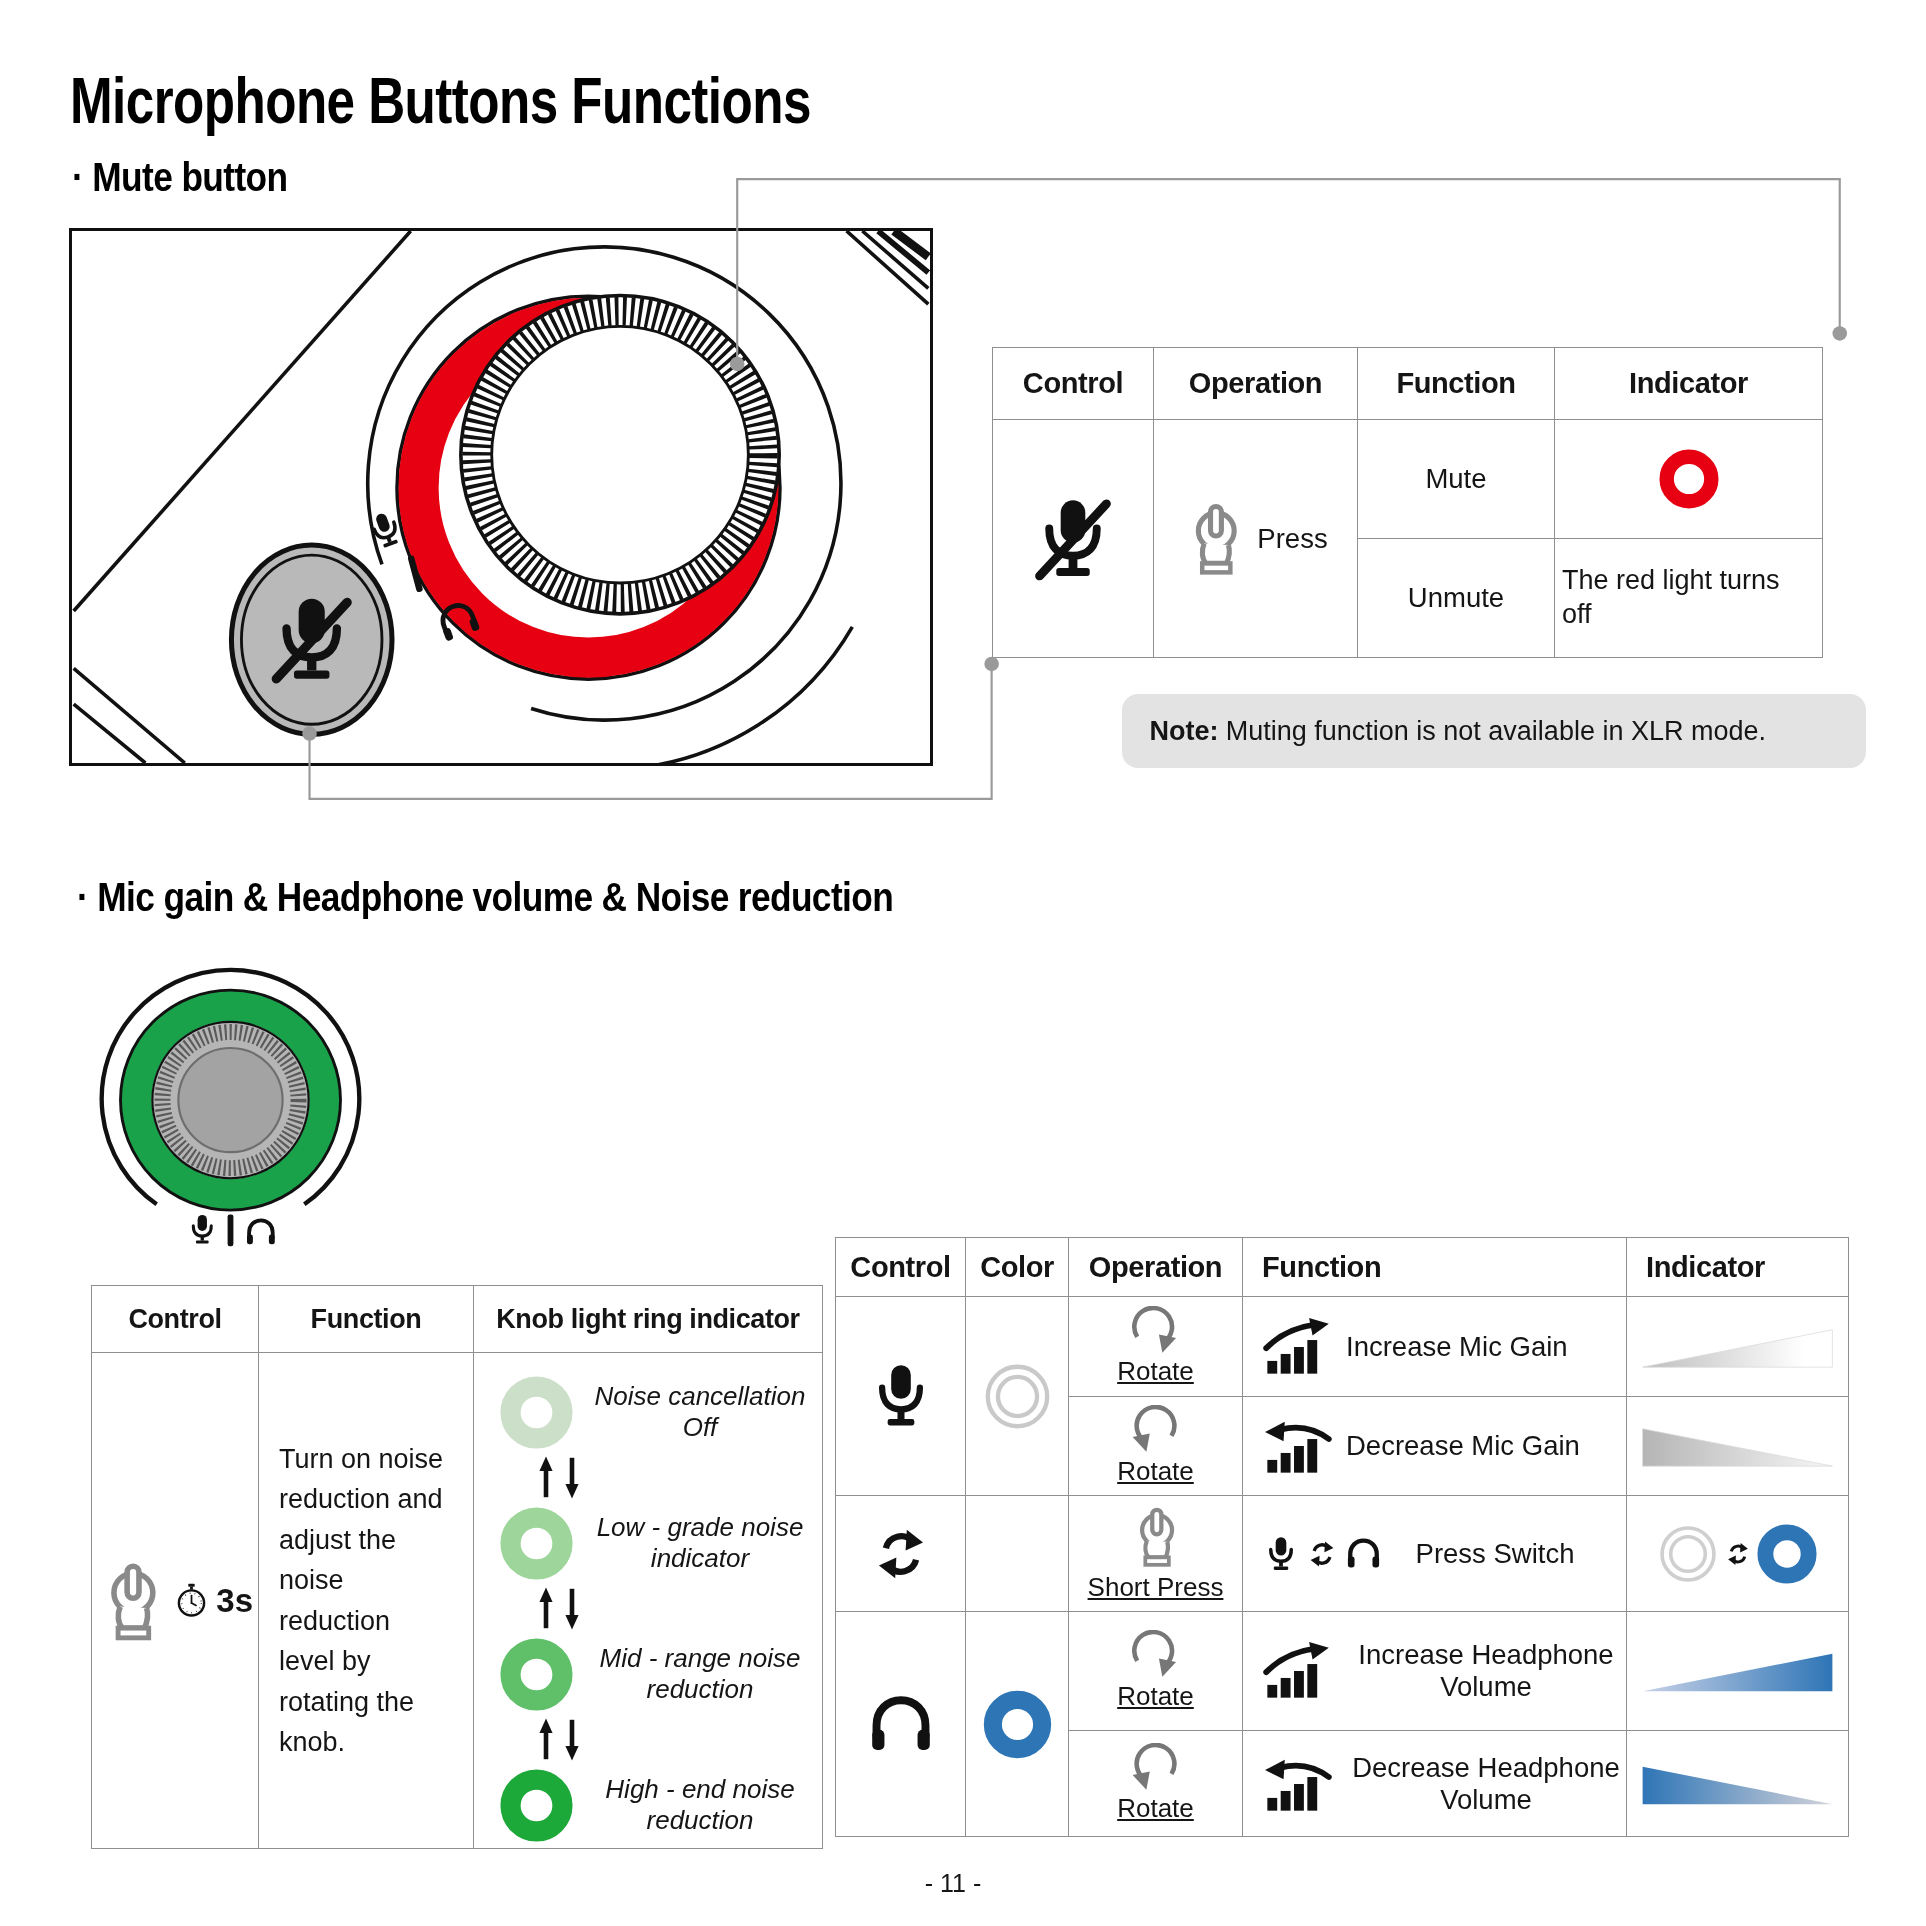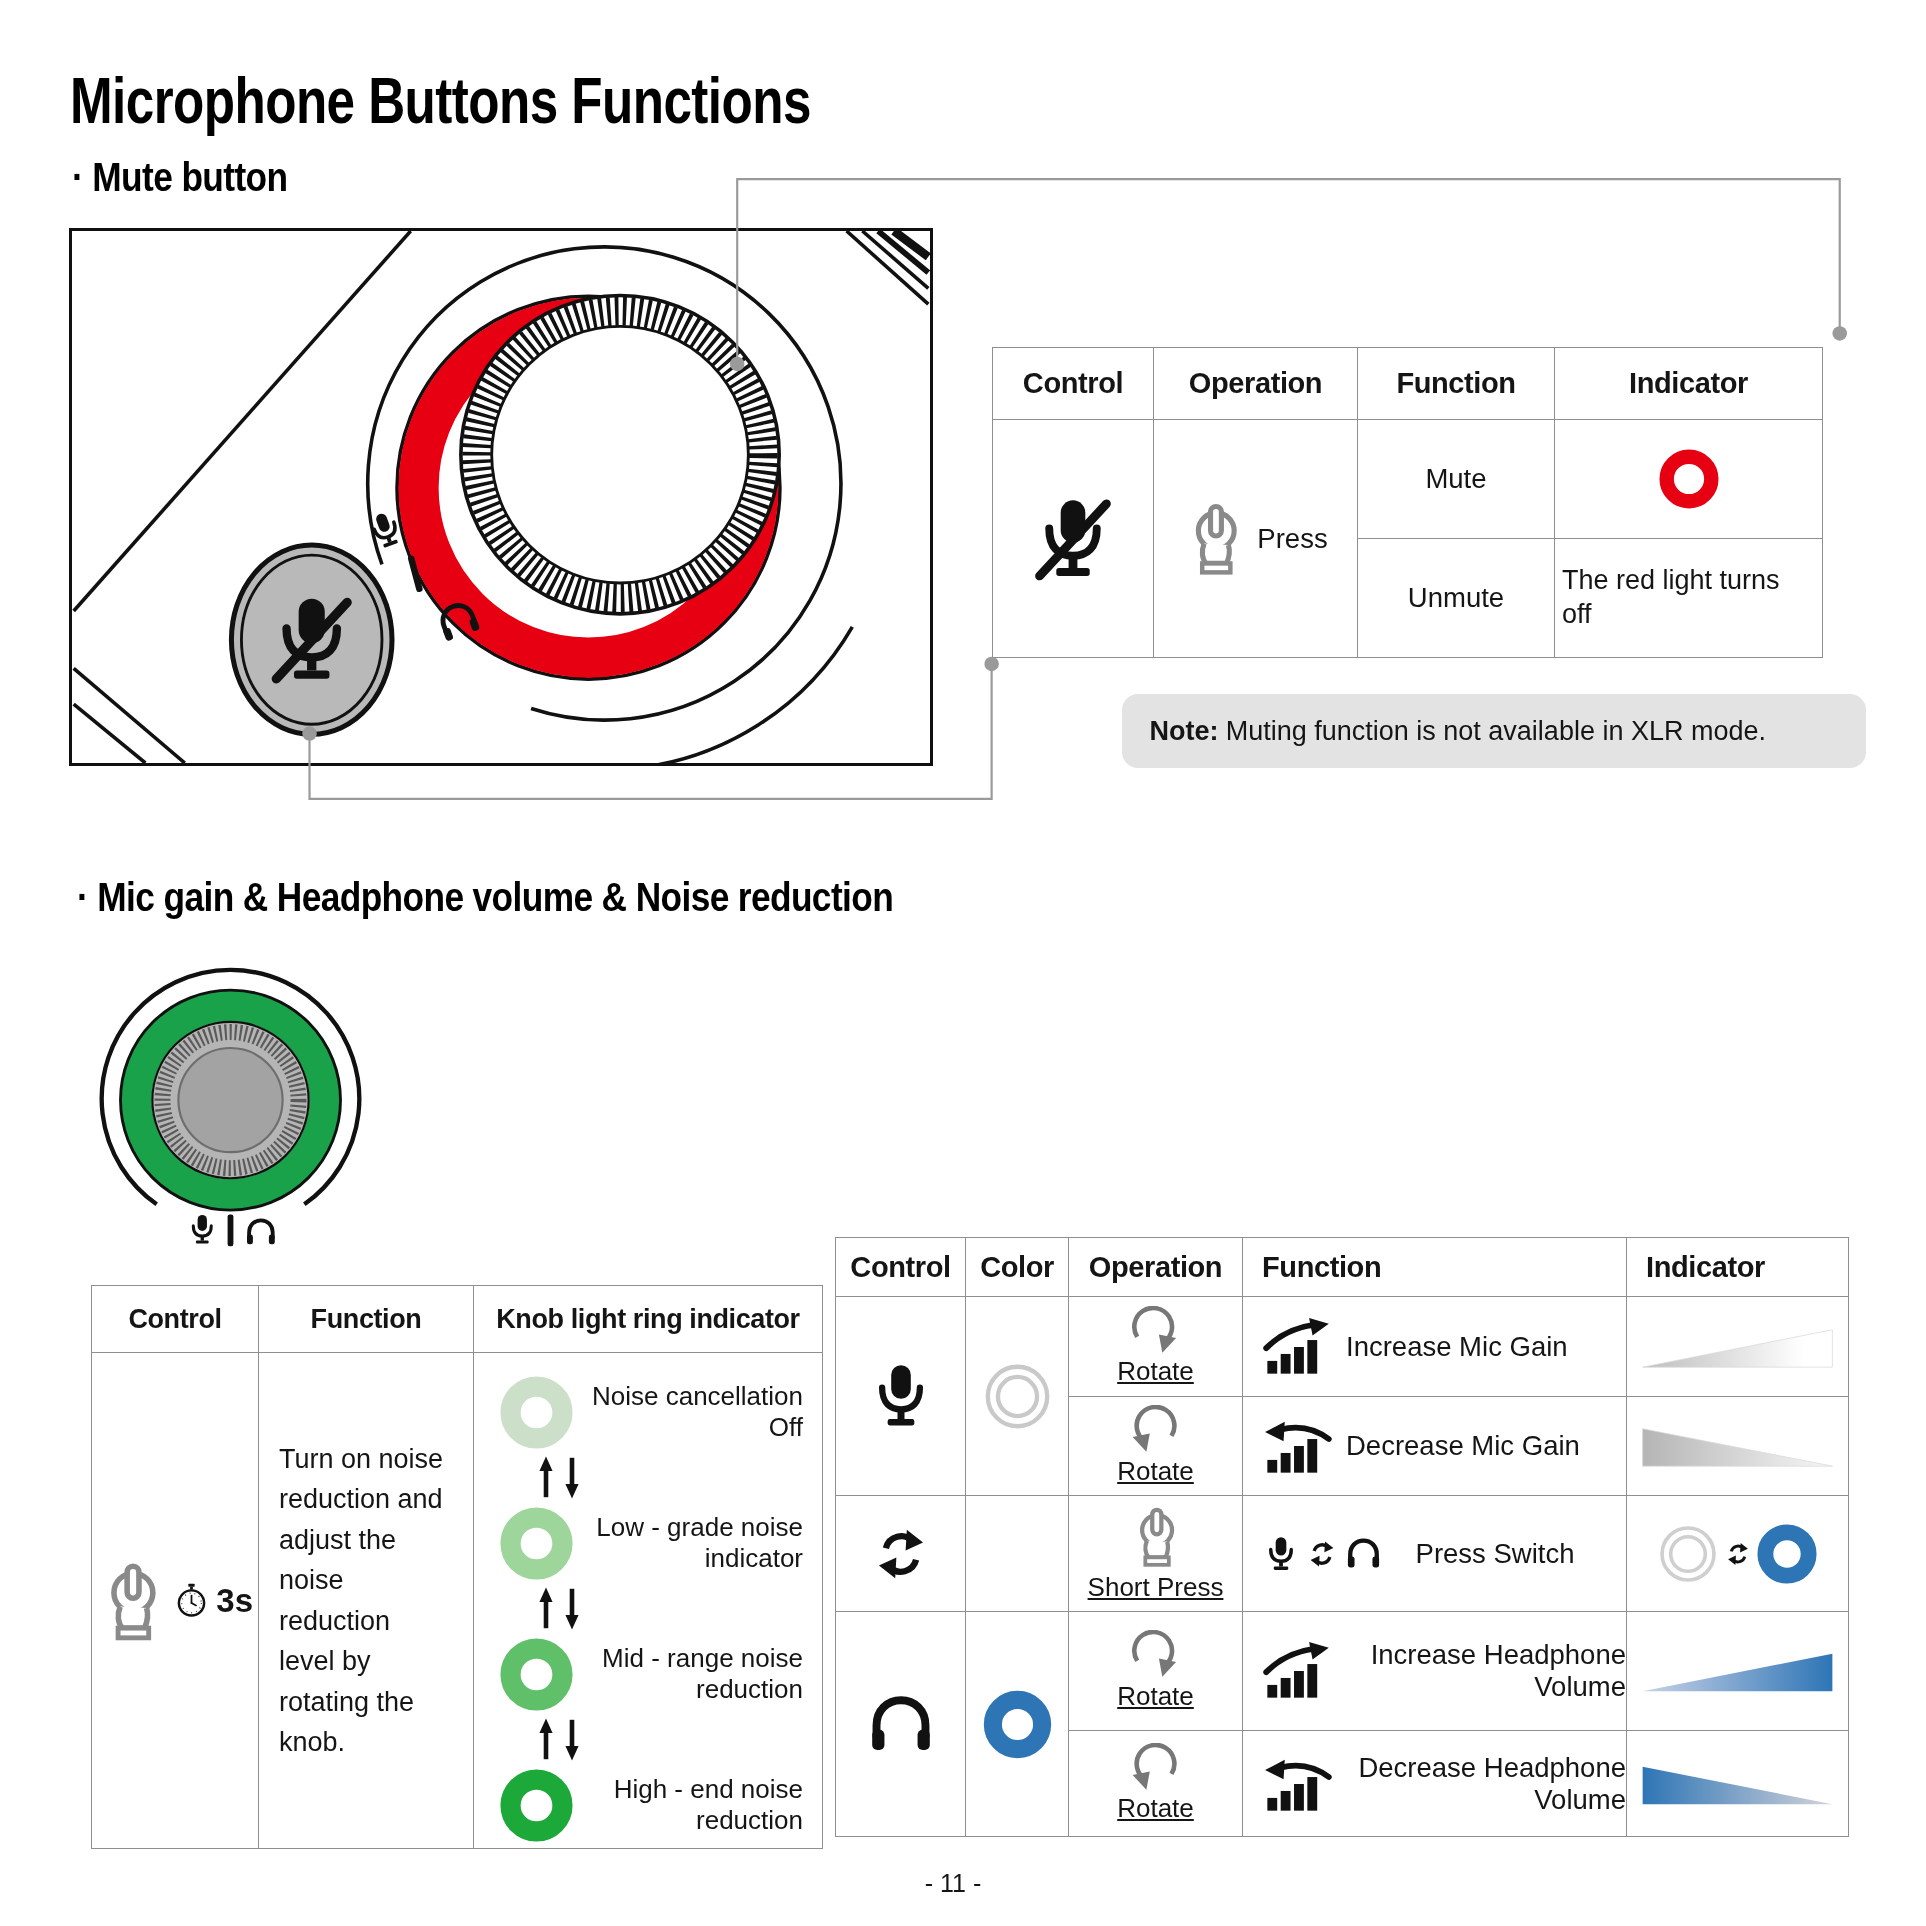--- a/index.html
+++ b/index.html
@@ -35,35 +35,35 @@
   
   #table2{left:91px;top:1285px;}
   #table2 col.c1{width:167px}#table2 col.c2{width:215px}#table2 col.c3{width:349px}
   #table2 tr.hdr{height:67px}#table2 tr.body{height:478px}
   #table2 th{font-size:27px;}
   .func-text{font-size:27px;line-height:1.5;text-align:left;padding:19px 20px;}
   .hold-flex{display:flex;align-items:center;justify-content:center;gap:7.2px;}
   .hold-label{font-size:33px;font-weight:bold;}
   .levels{display:flex;flex-direction:column;align-items:flex-start;padding:16px 0 0 25px;}
   .level-row{display:flex;align-items:center;height:86px;}
-  .level-label{font-size:26px;line-height:1.2;text-align:right;margin-left:3px;width:226px;}
+  .level-label{font-size:26px;line-height:1.2;text-align:center;margin-left:13px;width:226px;font-style:italic;}
   .arrow-row{height:45px;margin-left:39px;display:flex;align-items:center;gap:10px;}
   
   #table3{left:835px;top:1237px;}
   #table3 col.c1{width:130px}#table3 col.c2{width:103px}#table3 col.c3{width:174px}
   #table3 col.c4{width:384px}#table3 col.c5{width:222px}
   #table3 tr.hdr{height:59px}
   #table3 tr.r1{height:100px}#table3 tr.r2{height:99px}#table3 tr.r3{height:116px}
   #table3 tr.r4{height:119px}#table3 tr.r5{height:106px}
   #table3 th{text-align:left;padding-left:19px;}
   #table3 th.cent{text-align:center;padding-left:0;}
   .opcell{display:flex;flex-direction:column;align-items:center;justify-content:space-between;gap:2.9px;text-decoration:underline;}
   .op-label{font-size:26px;}
   .fncell{display:flex;align-items:center;justify-content:flex-start;gap:13px;padding-left:19px;}
-  .fn-label{font-size:27.5px;line-height:1.15;text-align:right;}
+  .fn-label{font-size:27.5px;line-height:1.15;text-align:center;}
   .fn-wrap{width:280px;}
   .modecell{display:flex;align-items:center;justify-content:center;gap:5.8px;}
   
   #wires{left:0;top:0;width:1926px;height:1926px;pointer-events:none;z-index:50;}
   
   #pagenum{left:884px;top:1869px;width:138px;text-align:center;font-size:25px;}
   .icon{display:block;}
 </style>
 </head>
 <body>

